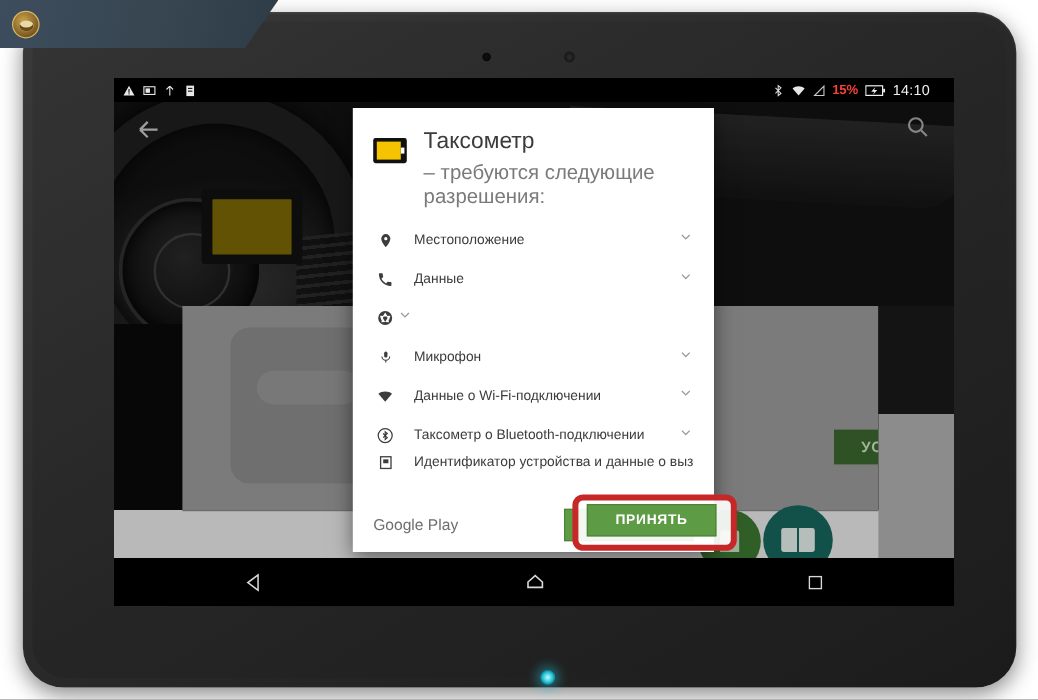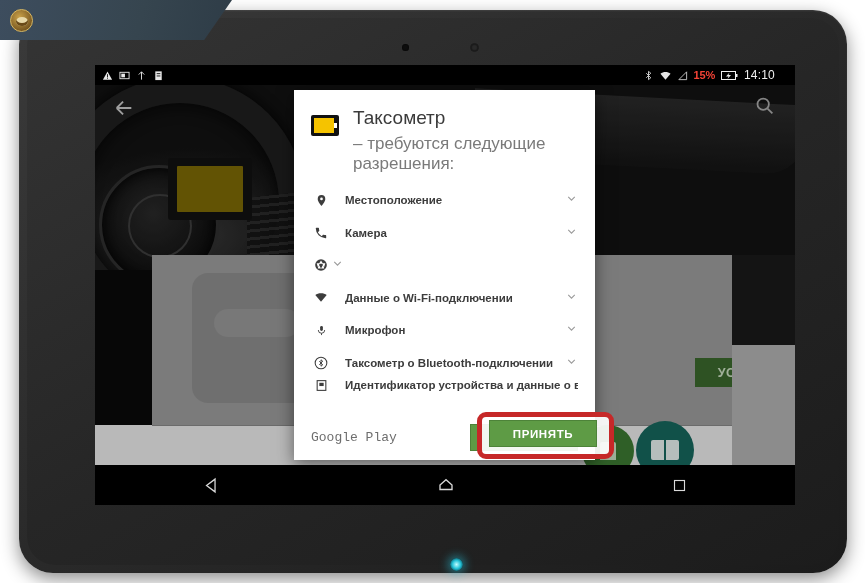--- a/index.html
+++ b/index.html
@@ -167,31 +167,31 @@
   }
   .dlg-head{display:flex;padding:18px 7px 10px 17px;}
   .dlg-app-icon{width:28px;height:21px;background:#111;border-radius:2px;position:relative;margin-top:7px;flex:none;}
   .dlg-app-icon:after{content:"";position:absolute;left:3px;top:3px;right:5px;bottom:3px;background:#f5c300;}
   .dlg-app-icon:before{content:"";position:absolute;right:2px;top:8px;width:3px;height:5px;background:#fff;}
   .dlg-titles{margin-left:14px;}
   .dlg-title{font-size:19px;color:#3b3b3b;line-height:1.1;}
   .dlg-sub{font-size:17px;color:#7a7a7a;margin-top:5px;}
 
   .perm-list{flex:1;overflow:hidden;padding:0 17px;}
-  .perm-row{display:flex;align-items:center;height:32.5px;font-weight:bold;}
+  .perm-row{display:flex;align-items:center;height:32.5px;}
   .perm-ico{width:20px;flex:none;display:flex;align-items:center;justify-content:center;color:#3d3d3d;}
   .perm-label{margin-left:14px;font-size:11.5px;color:#3c3c3c;flex:1;white-space:nowrap;}
   .perm-chev{color:#9a9a9a;flex:none;}
   .perm-row.clipped{height:18px;overflow:hidden;align-items:flex-start;}
 
   .dlg-foot{
     height:46px;display:flex;align-items:center;justify-content:space-between;
     padding:0 17px;flex:none;
   }
-  .gp-label{font-size:13px;color:#6e6e6e;font-family:Liberation Mono, monospace;}
+  .gp-label{font-size:13px;color:#6e6e6e;font-family:Liberation Sans, sans-serif;}
   .accept-btn{
     width:108px;height:27px;background:#5e9b45;display:flex;align-items:center;justify-content:center;
     border:1px solid #4d8339;box-sizing:border-box;
   }
   .accept-btn span{color:#fff;font-size:11.5px;font-weight:bold;letter-spacing:.6px;}
 
   .highlight-box{
     position:absolute;left:477px;top:412px;width:137px;height:47px;
     border:5px solid #c62828;border-radius:9px;box-sizing:border-box;z-index:40;
     background:rgba(255,255,255,.92);
@@ -309,59 +309,59 @@
                 <path fill="none" stroke="#9a9a9a" stroke-width="2" d="m6 9 6 6 6-6"></path>
               </svg></span>
         </div>
 
         <div class="perm-row">
           <span class="perm-ico">
               <svg width="14" height="14" viewBox="0 0 24 24">
                 <path fill="#3d3d3d" d="M6.6 10.8a15 15 0 0 0 6.6 6.6l2.2-2.2a1 1 0 0 1 1-.25 11 11 0 0 0 3.5.56 1 1 0 0 1 1 1V20a1 1 0 0 1-1 1A17 17 0 0 1 3 4a1 1 0 0 1 1-1h3.5a1 1 0 0 1 1 1 11 11 0 0 0 .56 3.5 1 1 0 0 1-.25 1l-2.2 2.3Z"></path>
               </svg>
             </span>
-          <span class="perm-label">Камера</span>
+          <span class="perm-label">Данные</span>
           <span class="perm-chev"><svg width="13" height="13" viewBox="0 0 24 24">
                 <path fill="none" stroke="#9a9a9a" stroke-width="2" d="m6 9 6 6 6-6"></path>
               </svg></span>
         </div>
 
 
         <div class="perm-row">
           <span class="perm-ico">
               <svg width="14" height="14" viewBox="0 0 24 24">
                 <circle cx="12" cy="12" r="10" fill="#3d3d3d"></circle>
                 <path fill="#fff" d="M12 4.2 8.4 10h7.2L12 4.2Zm7.4 4.6-5.6.4 3.6 6.2 2-6.6ZM4.6 8.8l2 6.6 3.6-6.2-5.6-.4Zm1.8 9.4 5.6-.4-3.6-6.2-2 6.6Zm11.2 0-2-6.6-3.6 6.2 5.6.4Z"></path>
               </svg>
             </span>
           <span class="perm-chev"><svg width="13" height="13" viewBox="0 0 24 24">
                 <path fill="none" stroke="#9a9a9a" stroke-width="2" d="m6 9 6 6 6-6"></path>
               </svg></span>
         </div>
 
         <div class="perm-row">
           <span class="perm-ico">
-              <svg width="16" height="13" viewBox="0 0 24 24">
-                <path fill="#3d3d3d" d="M12 20 1.5 7.5C6.5 3 17.5 3 22.5 7.5L12 20Z"></path>
-              </svg>
-            </span>
-          <span class="perm-label">Данные о Wi-Fi-подключении</span>
-          <span class="perm-chev"><svg width="13" height="13" viewBox="0 0 24 24">
-                <path fill="none" stroke="#9a9a9a" stroke-width="2" d="m6 9 6 6 6-6"></path>
-              </svg></span>
-        </div>
-
-        <div class="perm-row">
-          <span class="perm-ico">
               <svg width="11" height="15" viewBox="0 0 24 24">
                 <rect x="9" y="2" width="6" height="11" rx="3" fill="#3d3d3d"></rect>
                 <path fill="none" stroke="#3d3d3d" stroke-width="2" d="M5 11a7 7 0 0 0 14 0M12 18v4"></path>
               </svg>
             </span>
           <span class="perm-label">Микрофон</span>
+          <span class="perm-chev"><svg width="13" height="13" viewBox="0 0 24 24">
+                <path fill="none" stroke="#9a9a9a" stroke-width="2" d="m6 9 6 6 6-6"></path>
+              </svg></span>
+        </div>
+
+        <div class="perm-row">
+          <span class="perm-ico">
+              <svg width="16" height="13" viewBox="0 0 24 24">
+                <path fill="#3d3d3d" d="M12 20 1.5 7.5C6.5 3 17.5 3 22.5 7.5L12 20Z"></path>
+              </svg>
+            </span>
+          <span class="perm-label">Данные о Wi-Fi-подключении</span>
           <span class="perm-chev"><svg width="13" height="13" viewBox="0 0 24 24">
                 <path fill="none" stroke="#9a9a9a" stroke-width="2" d="m6 9 6 6 6-6"></path>
               </svg></span>
         </div>
 
         <div class="perm-row">
           <span class="perm-ico">
               <svg width="14" height="14" viewBox="0 0 24 24">
                 <circle cx="12" cy="12" r="10" fill="none" stroke="#3d3d3d" stroke-width="1.8"></circle>
                 <path fill="none" stroke="#3d3d3d" stroke-width="1.6" d="M9 9l6 6-3 2.5V6.5l3 2.5-6 6"></path>

